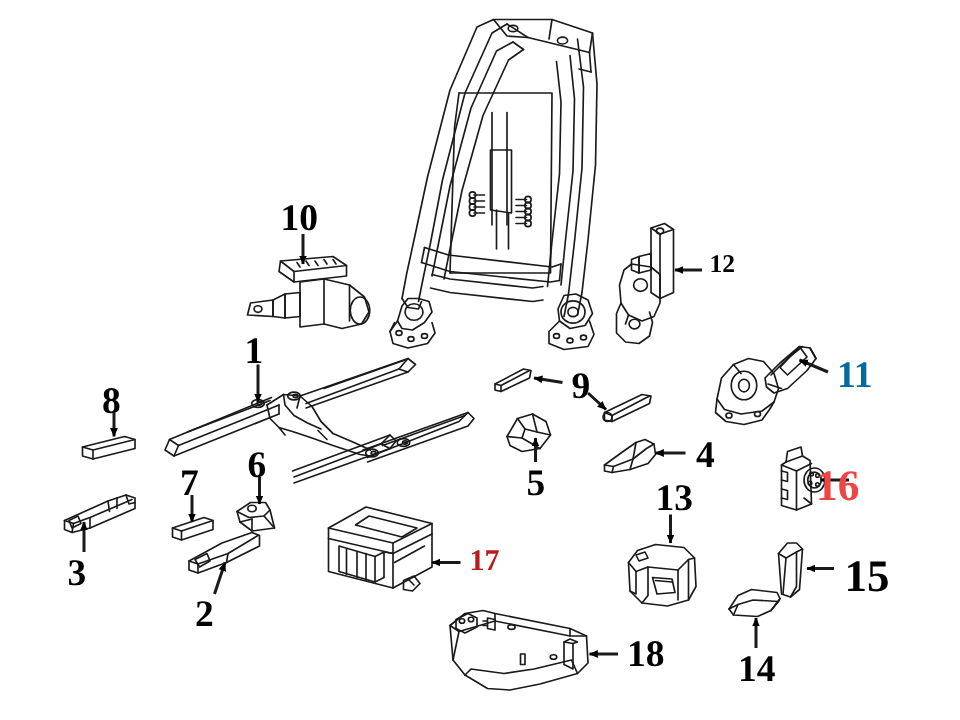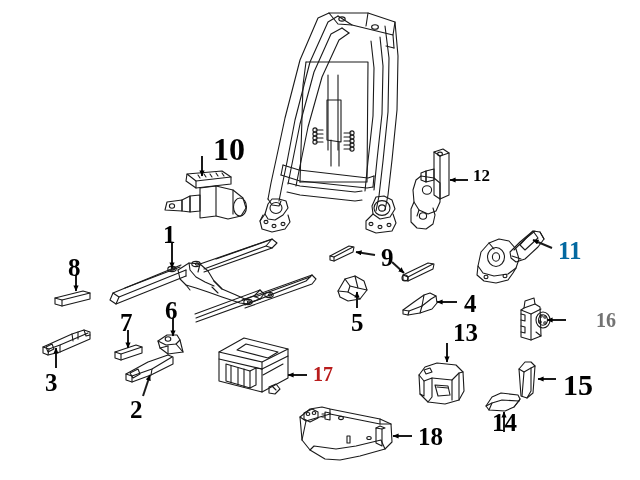--- a/index.html
+++ b/index.html
@@ -389,24 +389,24 @@
   <div id="callout-labels">
       <div class="callout-label" style="left: 163px; top: 222px; font-size: 25px; color: rgb(0, 0, 0);">1</div>
       <div class="callout-label" style="left: 130px; top: 397px; font-size: 25px; color: rgb(0, 0, 0);">2</div>
       <div class="callout-label" style="left: 45px; top: 370px; font-size: 25px; color: rgb(0, 0, 0);">3</div>
       <div class="callout-label" style="left: 464px; top: 291px; font-size: 25px; color: rgb(0, 0, 0);">4</div>
       <div class="callout-label" style="left: 351px; top: 310px; font-size: 25px; color: rgb(0, 0, 0);">5</div>
       <div class="callout-label" style="left: 165px; top: 298px; font-size: 25px; color: rgb(0, 0, 0);">6</div>
       <div class="callout-label" style="left: 120px; top: 310px; font-size: 25px; color: rgb(0, 0, 0);">7</div>
       <div class="callout-label" style="left: 68px; top: 255px; font-size: 25px; color: rgb(0, 0, 0);">8</div>
       <div class="callout-label" style="left: 381px; top: 245px; font-size: 25px; color: rgb(0, 0, 0);">9</div>
-      <div class="callout-label" style="left: 187px; top: 133px; font-size: 32px; color: rgb(0, 0, 0); margin-left: 26px;">10</div>
+      <div class="callout-label" style="left: 187px; top: 133px; font-size: 25px; color: rgb(0, 0, 0);">10</div>
       <div class="callout-label" style="left: 558px; top: 238px; font-size: 25px; color: #0369a1;">11</div>
       <div class="callout-label" style="left: 473px; top: 167px; font-size: 17px; color: rgb(0, 0, 0);">12</div>
-      <div class="callout-label" style="left: 437px; top: 320px; font-size: 25px; color: rgb(0, 0, 0); margin-left: 16px;">13</div>
-      <div class="callout-label" style="left: 492px; top: 410px; font-size: 25px; color: rgb(0, 0, 0);">14</div>
+      <div class="callout-label" style="left: 437px; top: 320px; font-size: 25px; color: rgb(0, 0, 0);">13</div>
+      <div class="callout-label" style="left: 492px; top: 434px; font-size: 25px; color: rgb(0, 0, 0);">14</div>
       <div class="callout-label" style="left: 563px; top: 370px; font-size: 30px; color: rgb(0, 0, 0);">15</div>
-      <div class="callout-label" style="left: 596px; top: 310px; font-size: 20px; color: #737373;">16</div>
+      <div class="callout-label" style="left: 544px; top: 310px; font-size: 29px; color: #ef4444;">16</div>
       <div class="callout-label" style="left: 313px; top: 364px; font-size: 20px; color: #b91c1c;">17</div>
       <div class="callout-label" style="left: 418px; top: 424px; font-size: 25px; color: rgb(0, 0, 0);">18</div>
     </div>
 
 </div>
 
 </body></html>

